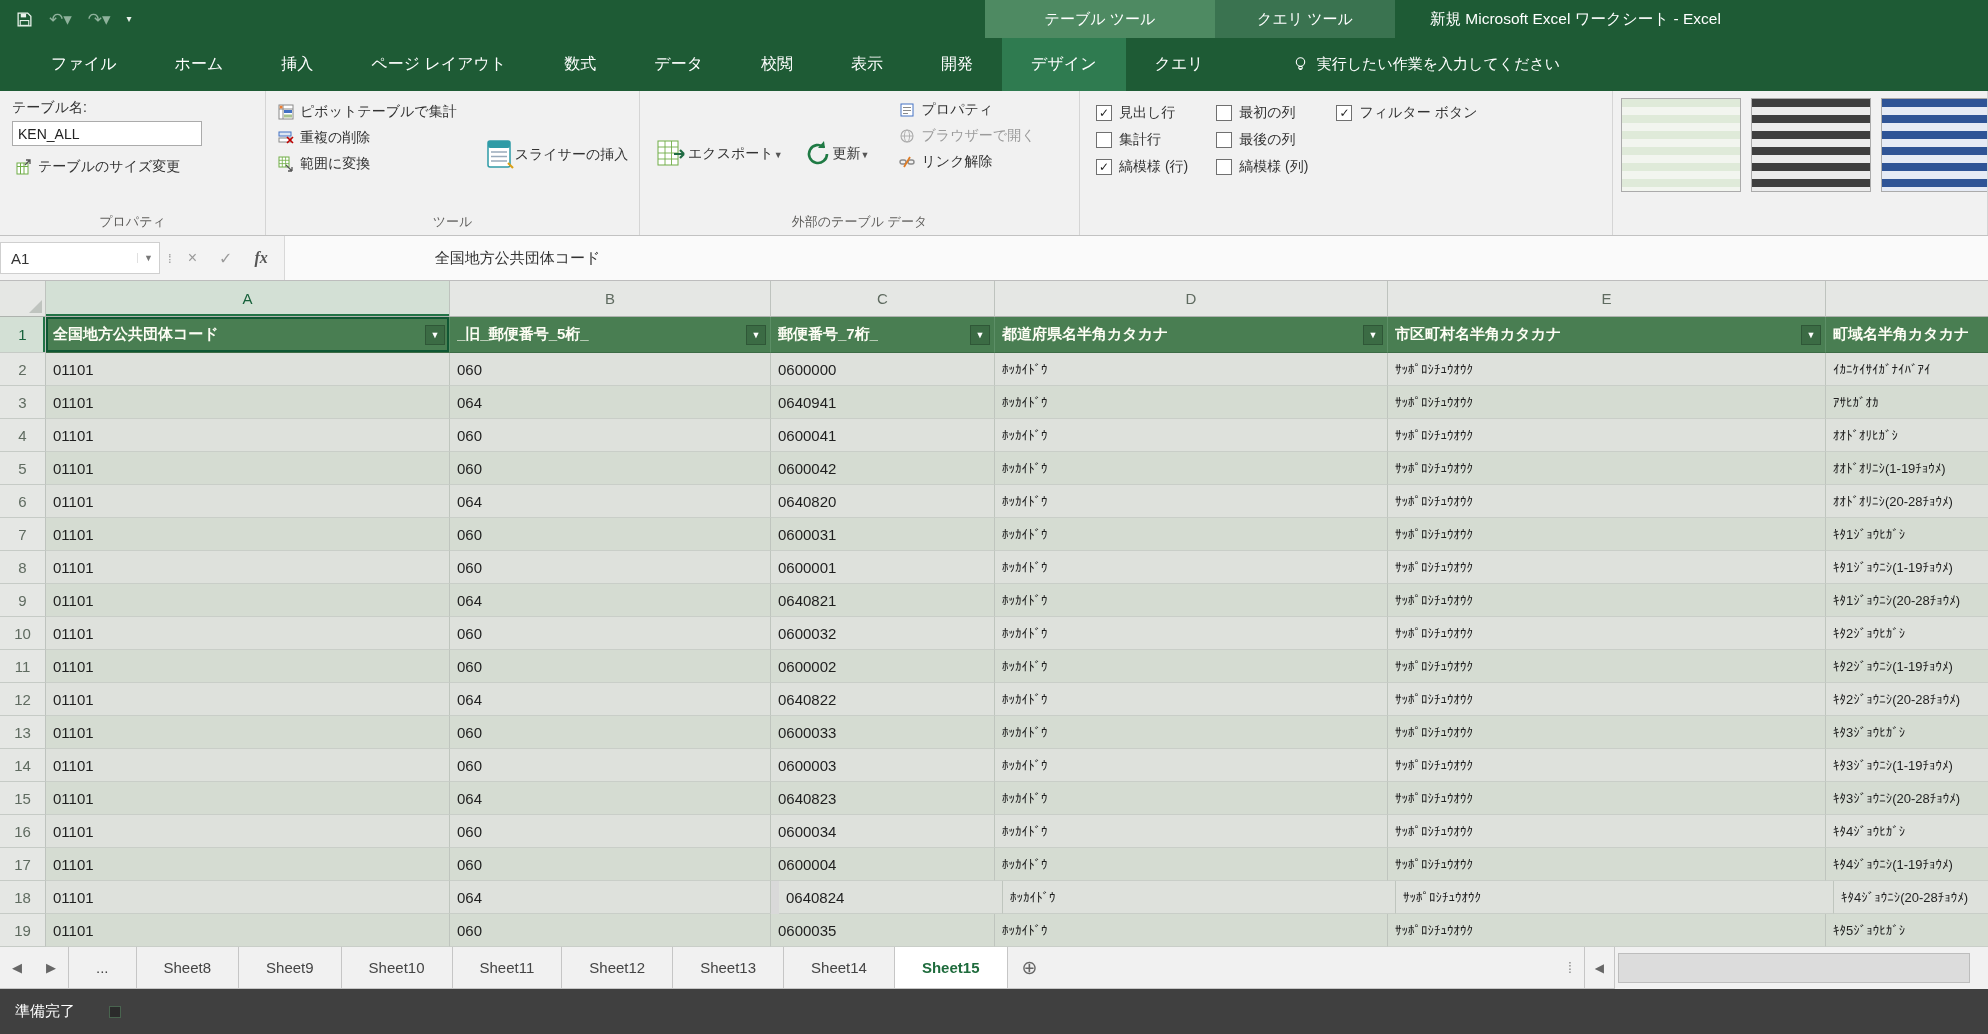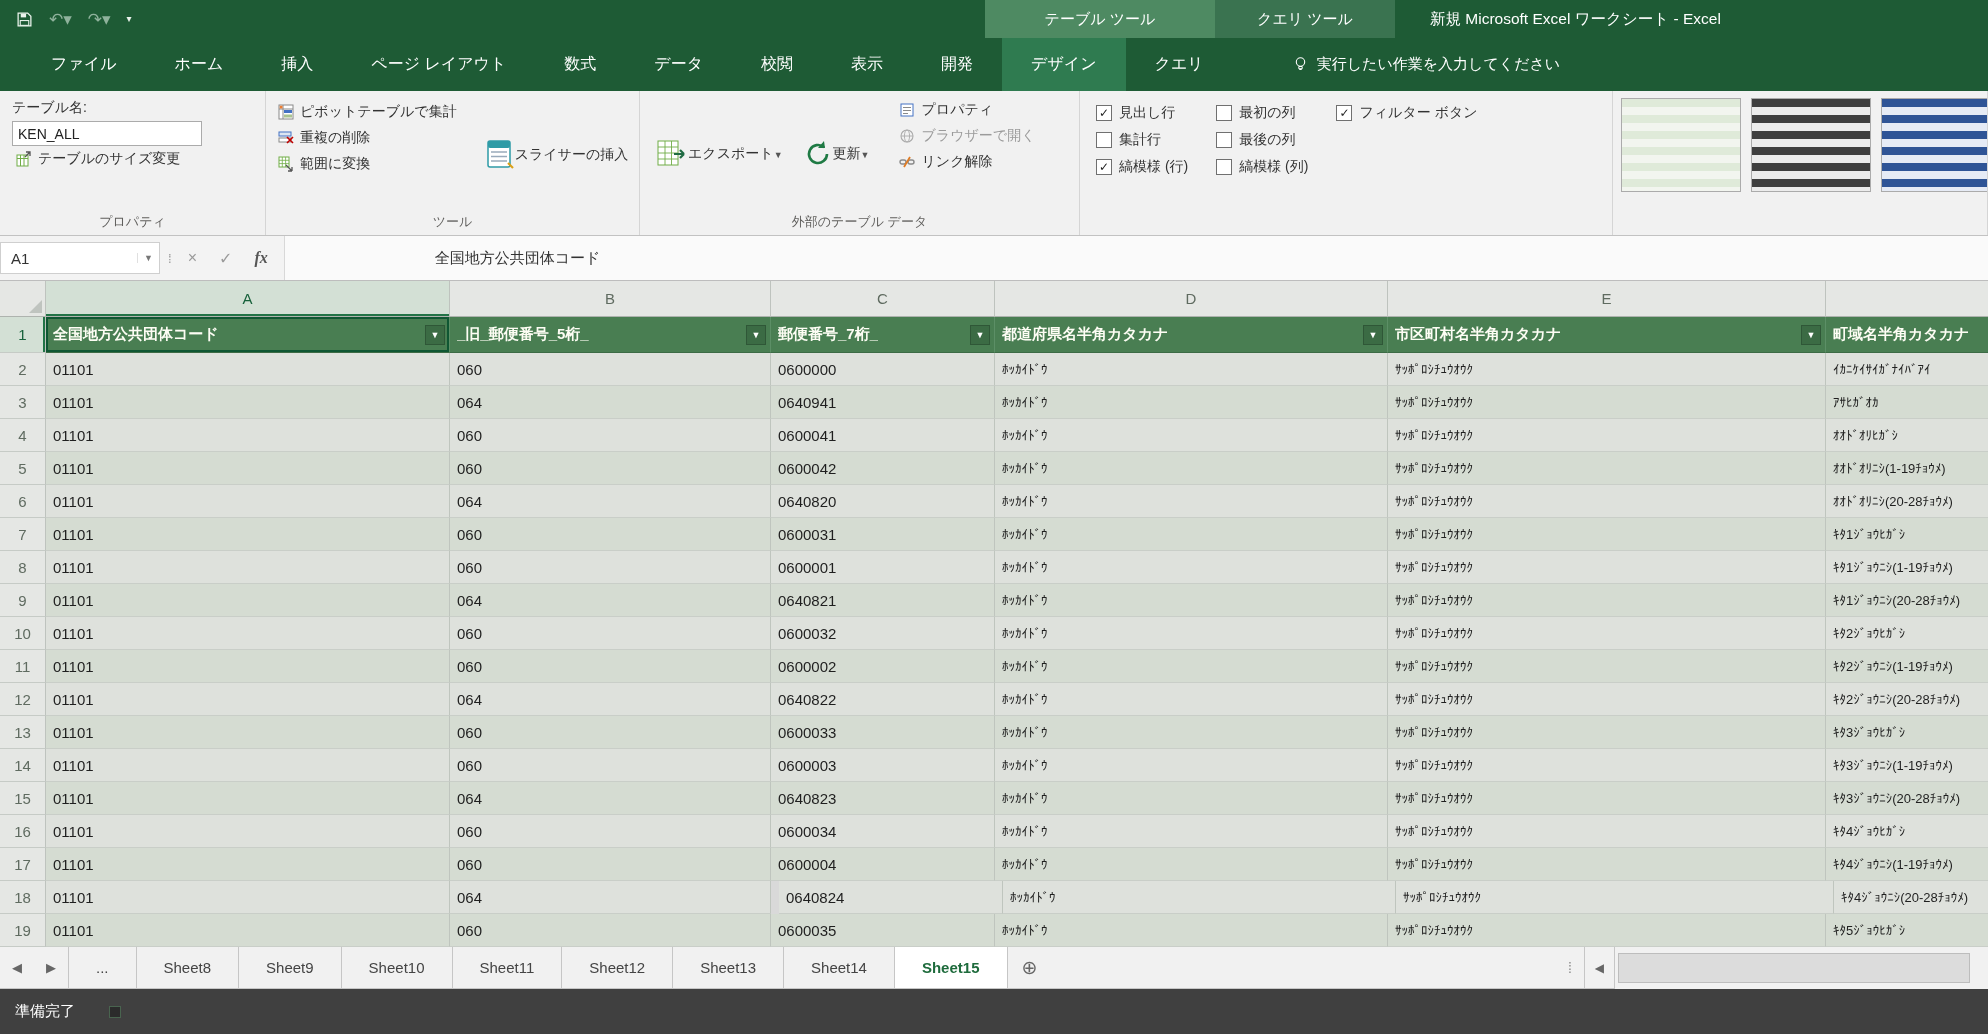--- a/index.html
+++ b/index.html
@@ -147,21 +147,21 @@
       </span>
       <span>実行したい作業を入力してください</span>
     </div>
   </div>
 
   <div class="ribbon">
 
     <div class="rgroup g1">
       <div class="fldlabel">テーブル名:</div>
       <input class="tname" value="KEN_ALL" style="">
-      <div class="sbtn" style="">
+      <div class="sbtn" style="margin-top:8px;">
         <span>
           <svg width="16" height="16" viewBox="0 0 16 16">
               <rect x="1" y="4" width="11" height="11" fill="#fff" stroke="#70AD47"></rect>
               <path d="M1 7.5h11M4.5 4v11M8 4v11" stroke="#70AD47" stroke-width="1"></path>
               <path d="M10 1l4 0 0 4M14 1l-5 5" stroke="#555" stroke-width="1.3" fill="none"></path>
             </svg>
         </span>
         <span>テーブルのサイズ変更</span>
       </div>
       <div class="glabel">プロパティ</div>

